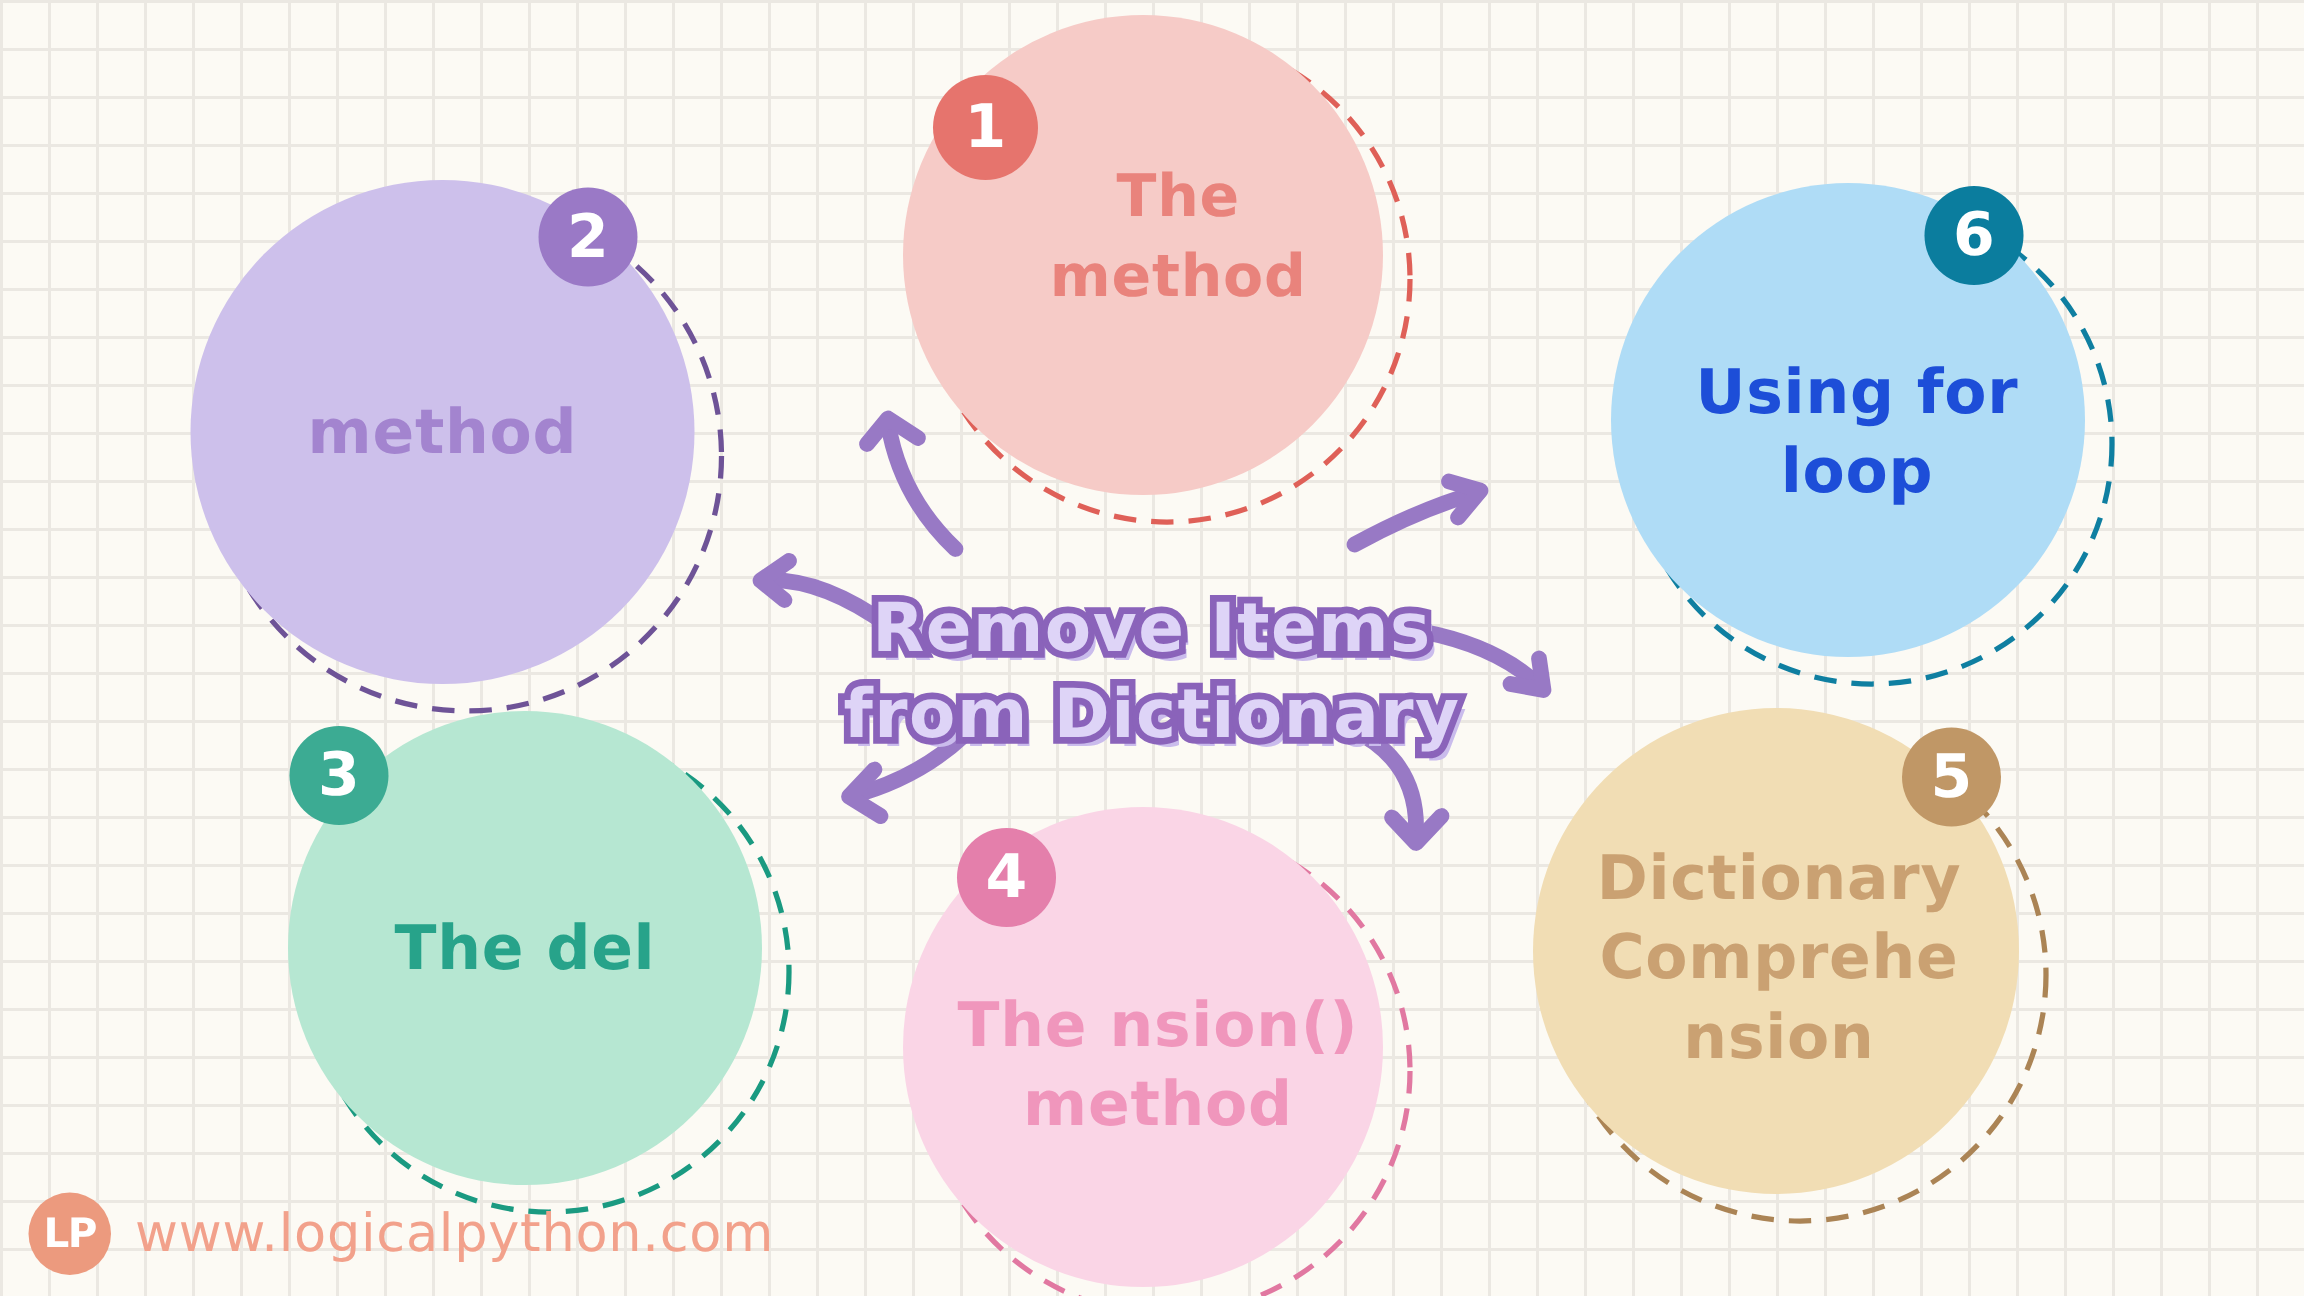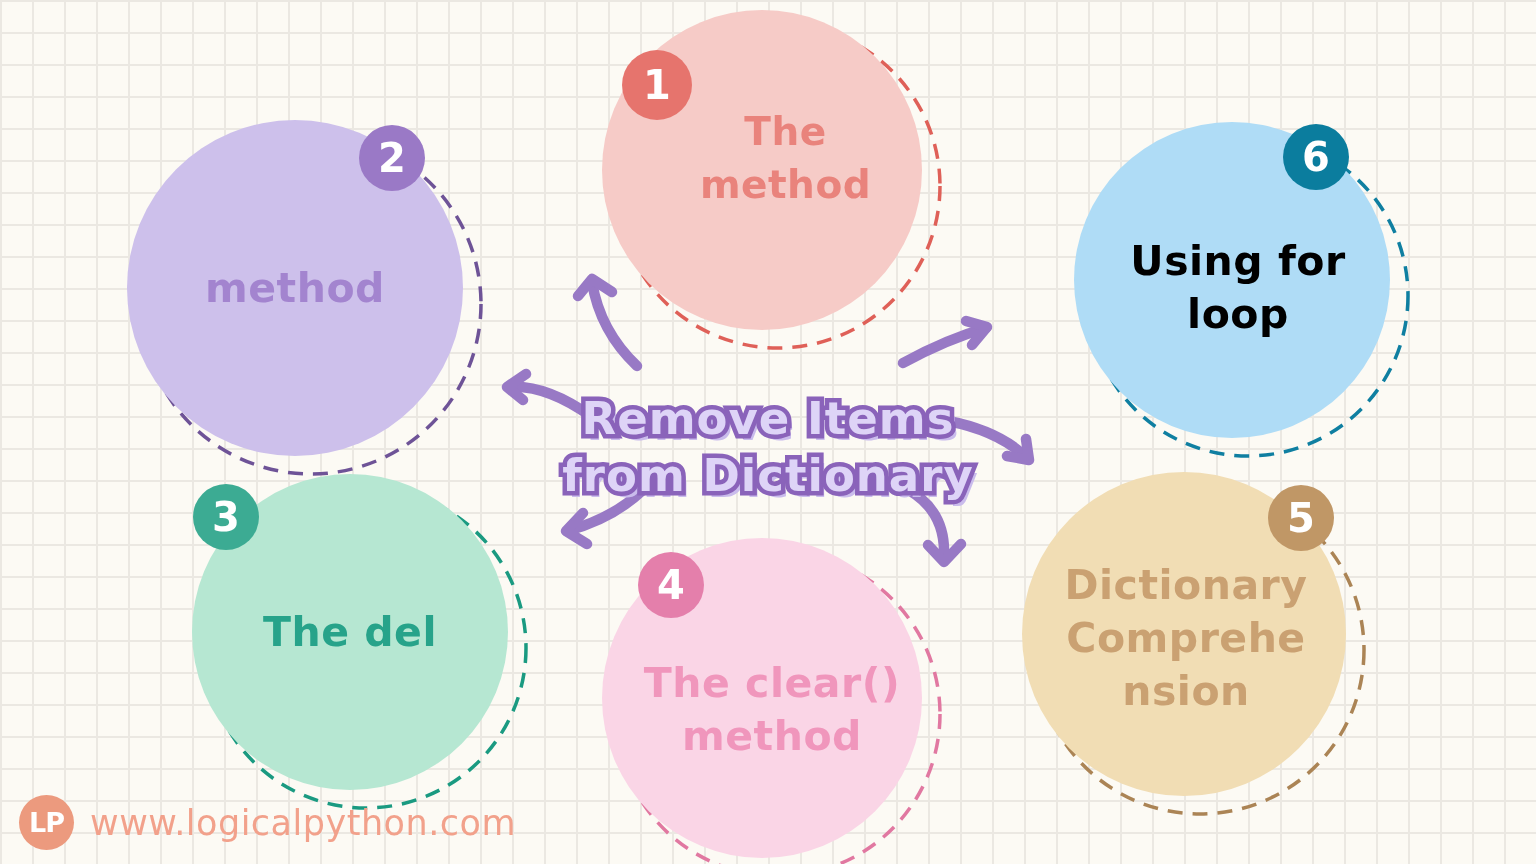--- a/index.html
+++ b/index.html
@@ -50,21 +50,21 @@
   .n4 .fill  { width:320px; height:320px; background:#fad5e6; color:#f096bc; }
   .n4 .label { transform:translate(10px,12px); }
   .n4 .badge { left:36px; top:14px; width:66px; height:66px; background:#e47fab; }
 
   .n5 { left:1022px; top:472px; }
   .n5 .fill  { width:324px; height:324px; background:#f1ddb4; color:#caa172; }
   .n5 .label { transform:translate(2px,4px); }
   .n5 .badge { left:246px; top:13px; width:66px; height:66px; background:#c09766; }
 
   .n6 { left:1074px; top:122px; }
-  .n6 .fill  { width:316px; height:316px; background:#afdcf6; color:#000000; }
+  .n6 .fill  { width:316px; height:316px; background:#afdcf6; color:#1d4ed8; }
   .n6 .label { transform:translate(6px,8px); }
   .n6 .badge { left:209px; top:2px; width:66px; height:66px; background:#0b7d9e; }
 
   
   .title {
     position:absolute; left:468px; top:362px; width:600px;
     text-align:center; font-weight:bold; font-size:45px; line-height:57px;
     letter-spacing:1px;
     margin-top:28px;
   }
@@ -166,21 +166,21 @@
       <span>3</span>
     </div>
   </div>
 
   <div class="node n4">
     <svg class="ring" width="360" height="360">
       <circle cx="176" cy="176" r="162" fill="none" stroke-width="3.5" stroke-dasharray="15 10" stroke="#e178a1"></circle>
     </svg>
     <div class="fill">
       <div class="label">
-        <span>The clear()</span>
+        <span>The nsion()</span>
         <span>method</span>
       </div>
     </div>
     <div class="badge">
       <span>4</span>
     </div>
   </div>
 
   <div class="node n5">
     <svg class="ring" width="364" height="364">

